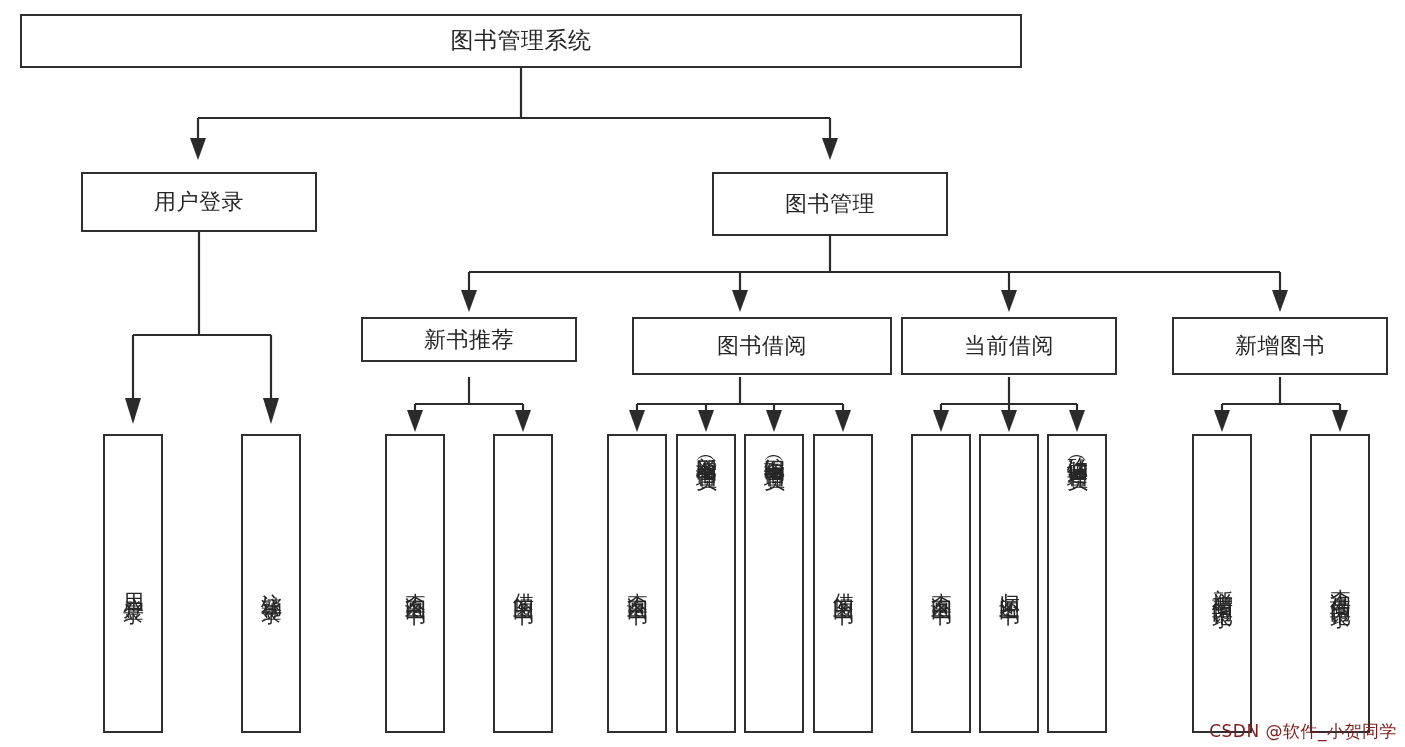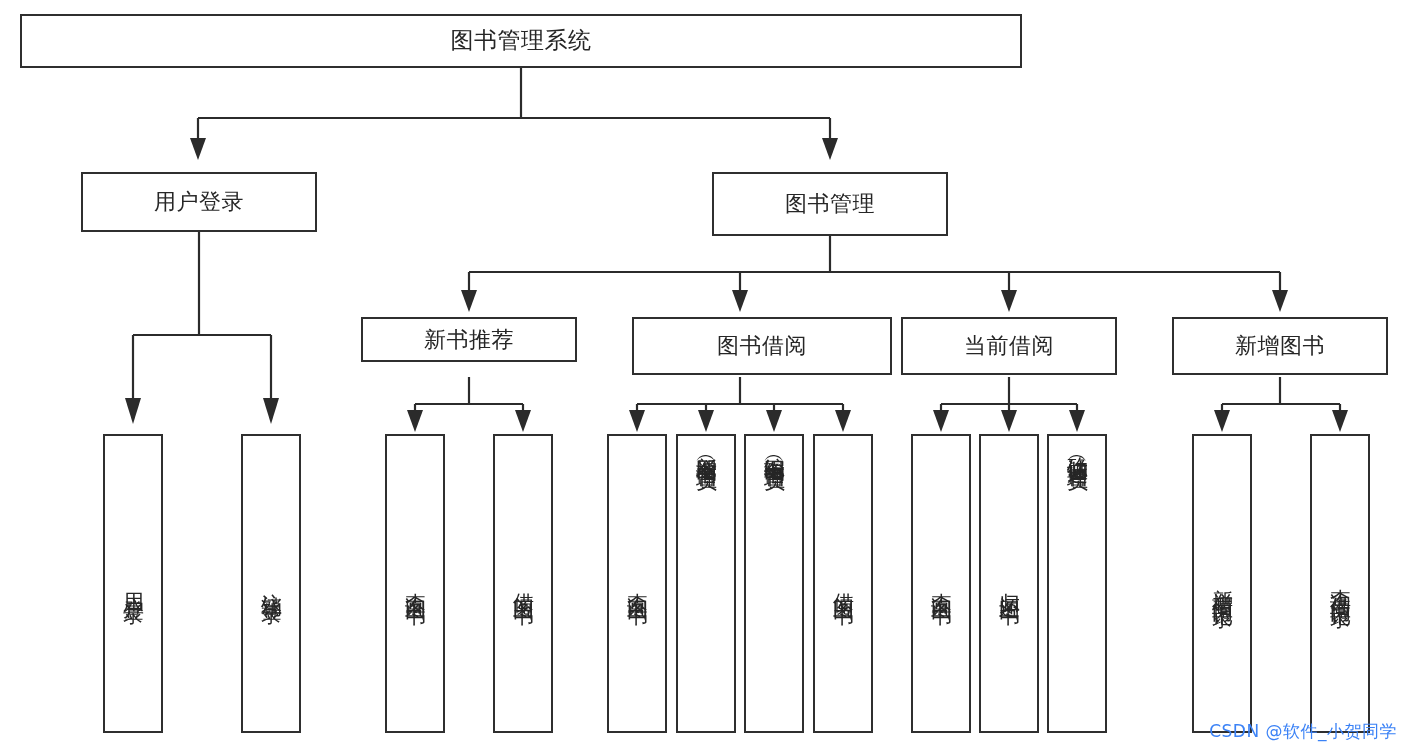--- a/index.html
+++ b/index.html
@@ -80,21 +80,21 @@
     font-size:21px;
     letter-spacing:2px;
   }
 
   
   #watermark{
     position:absolute;
     right:8px;
     bottom:4px;
     font-size:17px;
-    color:#3b82f6;
+    color:#7f1d1d;
     letter-spacing:0.5px;
     z-index:3;
     white-space:nowrap;
     font-family:"DejaVu Sans","Liberation Sans",sans-serif;
   }
 </style>
 </head>
 <body>
 
 <div id="canvas">

